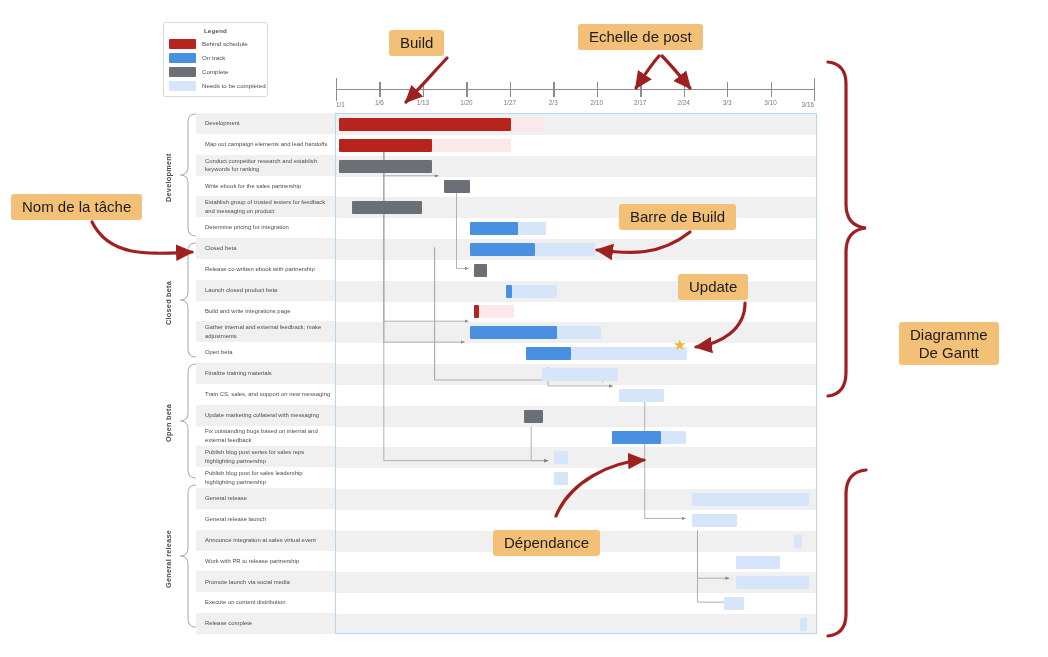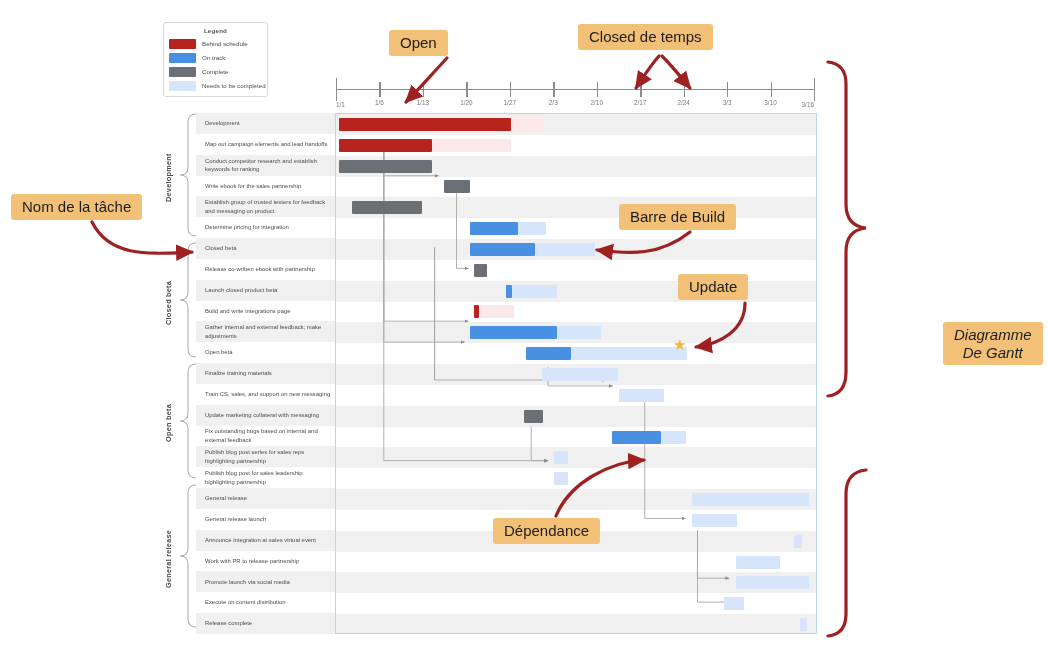--- a/index.html
+++ b/index.html
@@ -187,22 +187,22 @@
     padding: 4px 11px;
     border-radius: 3px;
     white-space: pre-line;
     text-align: center;
   }
   #callout-date       { left: 389px; top: 30px; }
   #callout-timescale  { left: 578px; top: 24px; }
   #callout-taskname   { left: 11px;  top: 194px; }
   #callout-ganttbar   { left: 619px; top: 204px; }
   #callout-jalon      { left: 678px; top: 274px; }
-  #callout-dependance { left: 493px; top: 518px; }
-  #callout-diagram    { left: 943px; top: 322px; font-style: italic; }
+  #callout-dependance { left: 493px; top: 530px; }
+  #callout-diagram    { left: 899px; top: 322px; }
 
   #overlay-arrows {
     position: absolute;
     left: 0; top: 0;
     width: 1048px; height: 657px;
     pointer-events: none;
   }
 </style>
 </head>
 <body>
@@ -472,20 +472,20 @@
 
     <path d="M 556 516 C 570 482, 610 462, 644 460" marker-end="url(#redarrow)"></path>
   </g>
 
   <g fill="none" stroke="#9e2020" stroke-width="3.2" stroke-linecap="round">
     <path d="M 828 62 q 18 2 18 22 v 120 q 0 22 20 24 q -20 2 -20 24 v 120 q 0 22 -18 24" transform="translate(0,0)"></path>
     <path d="M 828 636 q 18 -2 18 -22 v -120 q 0 -22 20 -24"></path>
   </g>
 </svg>
 
-<div class="callout" id="callout-date">Open</div>
-<div class="callout" id="callout-timescale">Closed de temps</div>
+<div class="callout" id="callout-date">Build</div>
+<div class="callout" id="callout-timescale">Echelle de post</div>
 <div class="callout" id="callout-taskname">Nom de la tâche</div>
 <div class="callout" id="callout-ganttbar">Barre de Build</div>
 <div class="callout" id="callout-jalon">Update</div>
 <div class="callout" id="callout-dependance">Dépendance</div>
 <div class="callout" id="callout-diagram">Diagramme
 De Gantt</div>
 
 </body></html>

